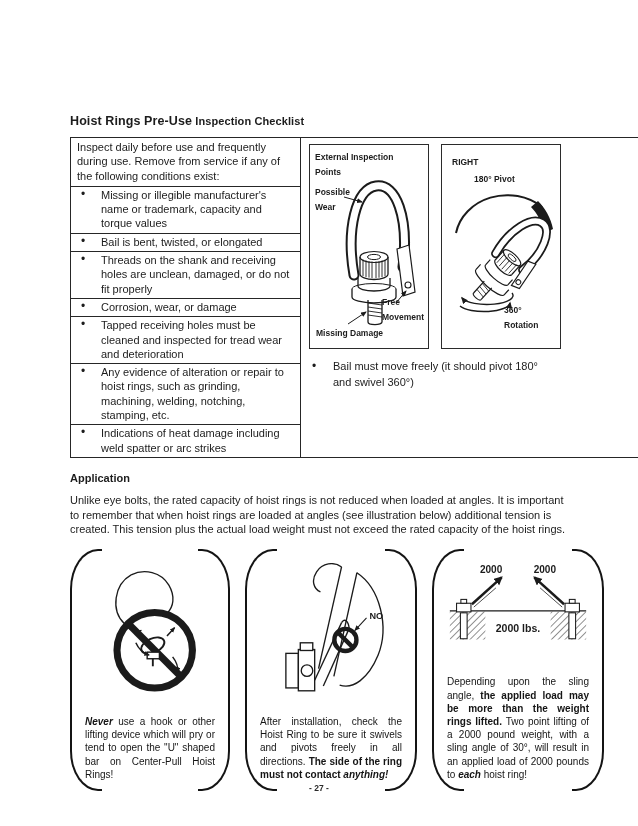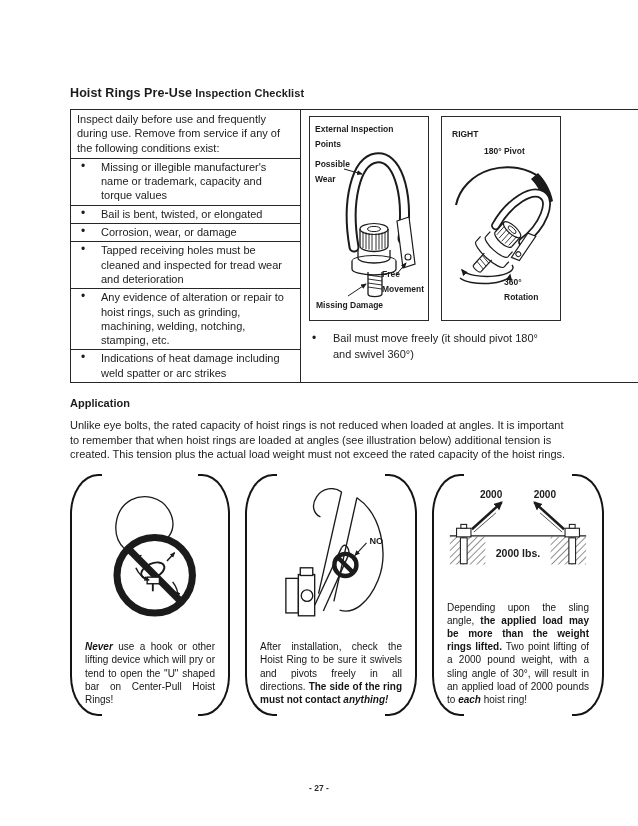--- a/index.html
+++ b/index.html
@@ -1,20 +1,20 @@
 <!DOCTYPE html>
 <html><head>
 <meta charset="utf-8">
 <style>
   * { box-sizing: border-box; }
   html,body { margin:0; padding:0; background:#ffffff; }
   .page {
     width:638px; height:826px; position:relative; background:#ffffff;
     font-family:"Liberation Sans","DejaVu Sans",sans-serif; color:#1c1c1c;
-    padding:86px 70px 0 70px; overflow:hidden;border-radius:28px;
+    padding:114px 70px 0 70px; overflow:hidden;border-radius:28px;
   }
   svg text { font-family:"Liberation Sans","DejaVu Sans",sans-serif; fill:#1b1b1b; }
 
   
   .doc-title { font-weight:bold; font-size:12.5px; line-height:15px; letter-spacing:.1px; }
   .doc-title .sub { font-size:11px; }
 
   
   .check-table { margin-top:8px; width:576px; display:flex; border:1.7px solid #262626; }
   .col-left  { width:230px; border-right:1.6px solid #262626; }
@@ -58,20 +58,21 @@
 
 <div class="page">
 
   <div class="doc-title"><span>Hoist Rings Pre-Use</span><span class="sub"> Inspection Checklist</span></div>
 
   <div class="check-table">
     <div class="col-left">
       <div class="intro">Inspect daily before use and frequently during use.  Remove from service if any of the following conditions exist:</div>
       <div class="item">Missing or illegible manufacturer's name or trademark, capacity and torque values</div>
       <div class="item">Bail is bent, twisted, or elongated</div>
+      <div class="item">Threads on the shank and receiving holes are unclean, damaged, or do not fit properly</div>
       <div class="item">Corrosion, wear, or damage</div>
       <div class="item">Tapped receiving holes must be cleaned and inspected for tread wear and deterioration</div>
       <div class="item">Any evidence of alteration or repair to hoist rings, such as grinding, machining, welding, notching, stamping, etc.</div>
       <div class="item">Indications of heat damage including weld spatter or arc strikes</div>
     </div>
 
     <div class="col-right">
       <div class="diagram-row">
 
         <div class="diagram-box">
@@ -134,21 +135,21 @@
               <path d="M46,136 L46,143 M84,136 L84,143"></path>
               <path d="M46,143 A19,5 0 0 0 84,143"></path>
               <path d="M60,146 L60,162 M70,146 L70,162"></path>
               <path d="M60,149 L70,150.5 M60,153 L70,154.5 M60,157 L70,158.5" stroke-width="0.8"></path>
               <path d="M60,162 A5,2 0 0 0 70,162"></path>
             </g>
             <path d="M70,148 A26,9 0 0 1 20,153" stroke="#1b1b1b" stroke-width="1.4" fill="none" marker-end="url(#ahB)"></path>
             <path d="M18,161 A26,9 0 0 0 68,158" stroke="#1b1b1b" stroke-width="1.4" fill="none" marker-end="url(#ahB)"></path>
           </svg>
           <div class="dlabel" style="left:10px; top:10px;">RIGHT</div>
-          <div class="dlabel" style="left:42px; top:27px; font-weight:bold;">180° Pivot</div>
+          <div class="dlabel" style="left:32px; top:27px; font-weight:bold;">180° Pivot</div>
           <div class="dlabel" style="left:62px; top:158px; width:44px;">360° Rotation</div>
         </div>
       </div>
 
       <div class="note">Bail must move freely (it should pivot 180° and swivel 360°)</div>
     </div>
   </div>
 
   <div class="app-heading">Application</div>
   <div class="app-para">Unlike eye bolts, the rated capacity of hoist rings is not reduced when loaded at angles. It is important to remember that when hoist rings are loaded at angles (see illustration below) additional tension is created.  This tension plus the actual load weight must not exceed the rated capacity of the hoist rings.</div>

